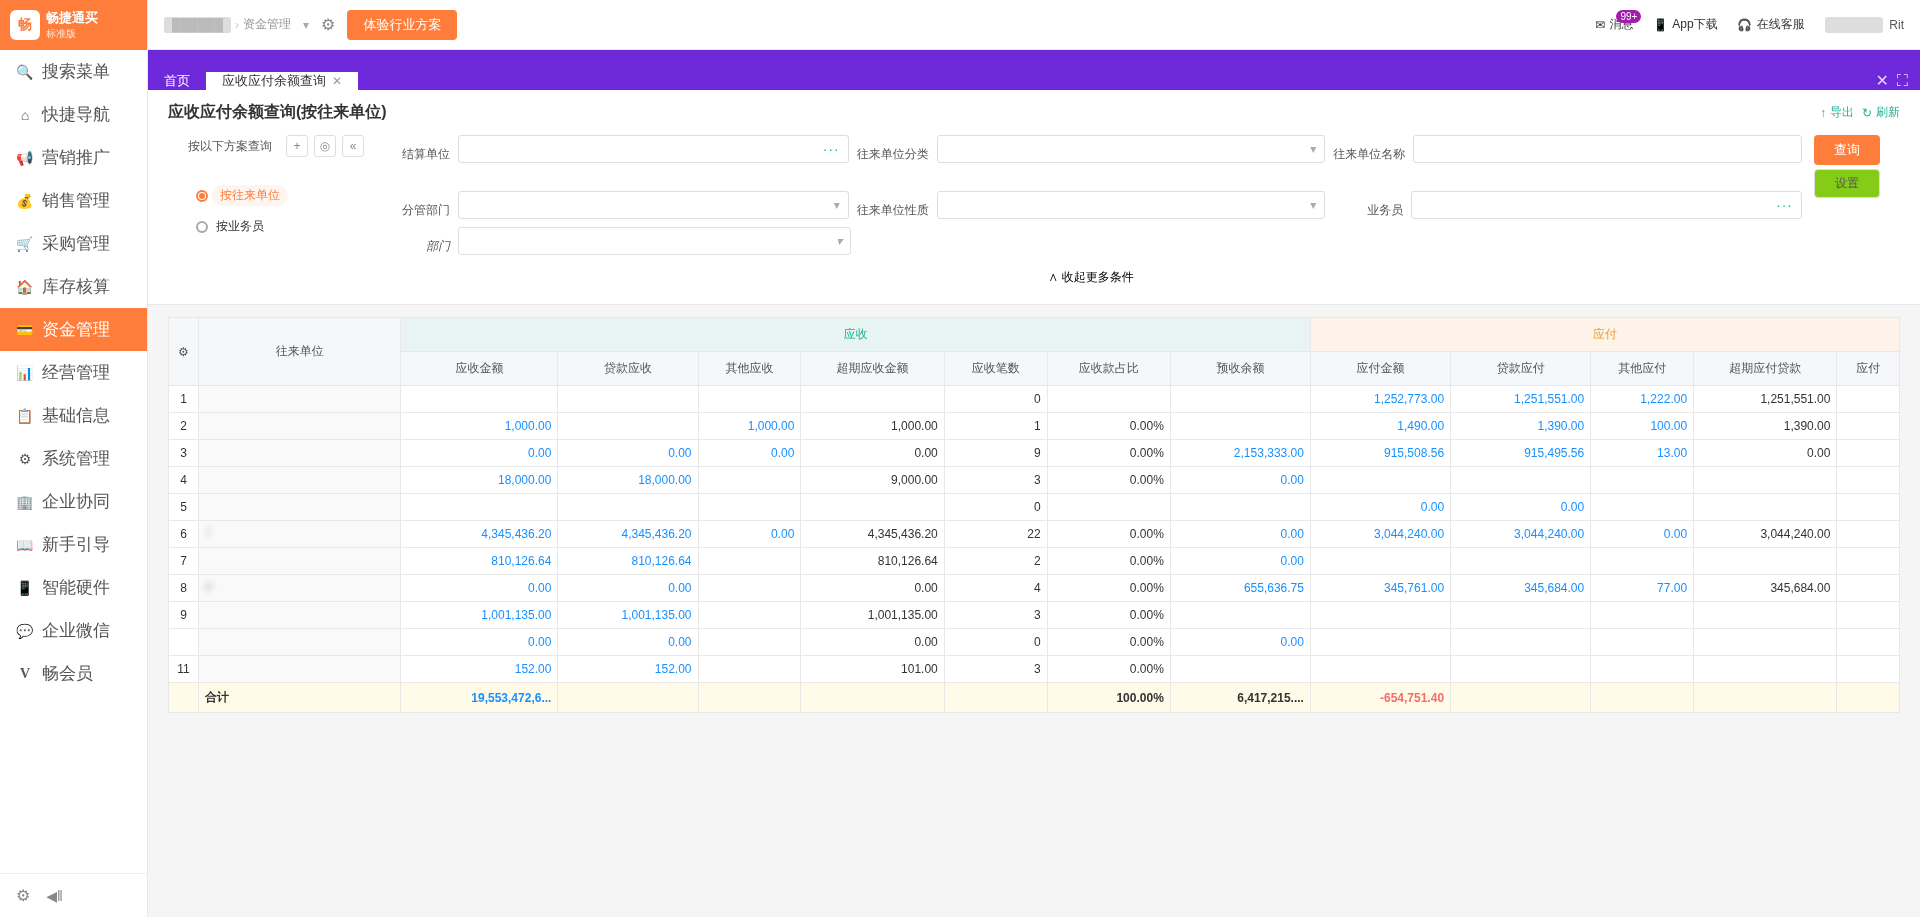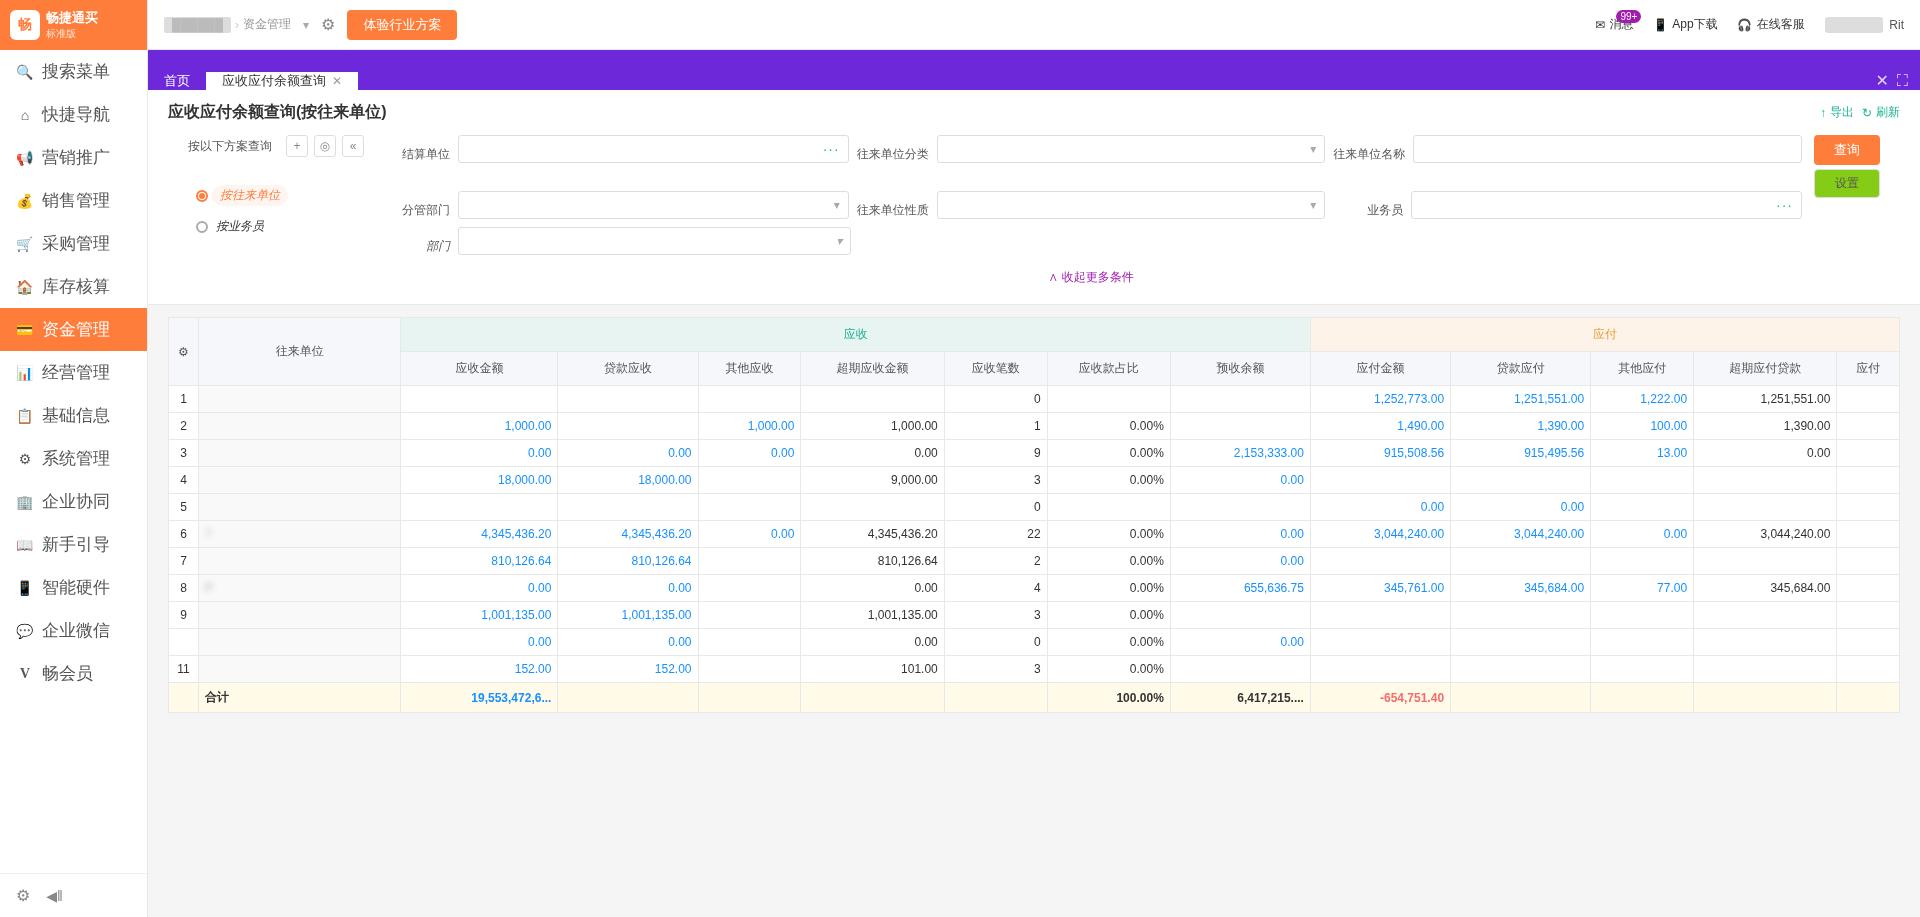--- a/index.html
+++ b/index.html
@@ -57,21 +57,21 @@
     .filter-scheme-item { display: flex; align-items: center; gap: 4px; padding: 4px 8px; border-radius: 3px; cursor: pointer; font-size: 12px; }
     .filter-scheme-item.active { color: #ff7d3b; }
     .filter-scheme-item .radio-dot { width: 12px; height: 12px; border: 2px solid #ff7d3b; border-radius: 50%; display: flex; align-items: center; justify-content: center; }
     .filter-scheme-item.active .radio-dot::after { content: ''; width: 6px; height: 6px; background: #ff7d3b; border-radius: 50%; }
     .filter-field { display: flex; align-items: flex-end; gap: 8px; }
     .field-label { color: #555; font-size: 12px; min-width: 70px; text-align: right; }
     .field-input { flex: 1; height: 28px; border: 1px solid #ddd; border-radius: 3px; padding: 0 8px; font-size: 12px; color: #333; display: flex; align-items: center; justify-content: space-between; cursor: pointer; }
     .field-input .dots { color: #1ab394; font-size: 14px; letter-spacing: 1px; }
     .field-input .arrow { color: #aaa; }
 
-    .filter-more { text-align: center; padding: 6px 0; color: #a21caf; font-size: 12px; cursor: pointer; }
+    .filter-more { text-align: center; padding: 6px 0; color: #000000; font-size: 12px; cursor: pointer; }
 
     .query-btn-area { display: flex; flex-direction: column; gap: 4px; }
     .query-btn { background: #ff7d3b; color: #fff; border: none; padding: 6px 20px; border-radius: 4px; font-size: 13px; cursor: pointer; }
     .setting-btn { background: #84cc16; color: #555; border: 1px solid #ddd; padding: 5px 20px; border-radius: 4px; font-size: 12px; cursor: pointer; }
 
     
     .table-area { flex: 1; overflow: auto; padding: 12px 20px; }
     .data-table { width: 100%; border-collapse: collapse; background: #fff; font-size: 12px; }
     .data-table th { background: #f5f7fa; color: #555; font-weight: 500; padding: 8px 6px; border: 1px solid #e8e8e8; text-align: center; white-space: nowrap; }
     .data-table td { padding: 6px 6px; border: 1px solid #e8e8e8; text-align: right; white-space: nowrap; color: #333; }
@@ -232,21 +232,21 @@
         <div style="display:flex; align-items:flex-start; gap:12px;">
           <div style="min-width:180px;">
             <div class="filter-row">
               <span class="filter-label">按以下方案查询</span>
               <div class="filter-icons" style="margin-left:6px;">
                 <div class="filter-icon-btn">+</div>
                 <div class="filter-icon-btn">◎</div>
                 <div class="filter-icon-btn">«</div>
               </div>
             </div>
-            <div style="margin-top:24px;font-style:italic;">
+            <div style="margin-top:24px;">
               <div class="filter-scheme-item active">
                 <div class="radio-dot"></div>
                 <span style="color:#ff7d3b;background:#fff5f0;padding:2px 8px;border-radius:12px;font-size:12px;">按往来单位</span>
               </div>
               <div class="filter-scheme-item" style="margin-top:4px;">
                 <div style="width:12px;height:12px;border:2px solid #aaa;border-radius:50%;display:flex;align-items:center;justify-content:center;"></div>
                 <span style="margin-left:4px;">按业务员</span>
               </div>
             </div>
           </div>

